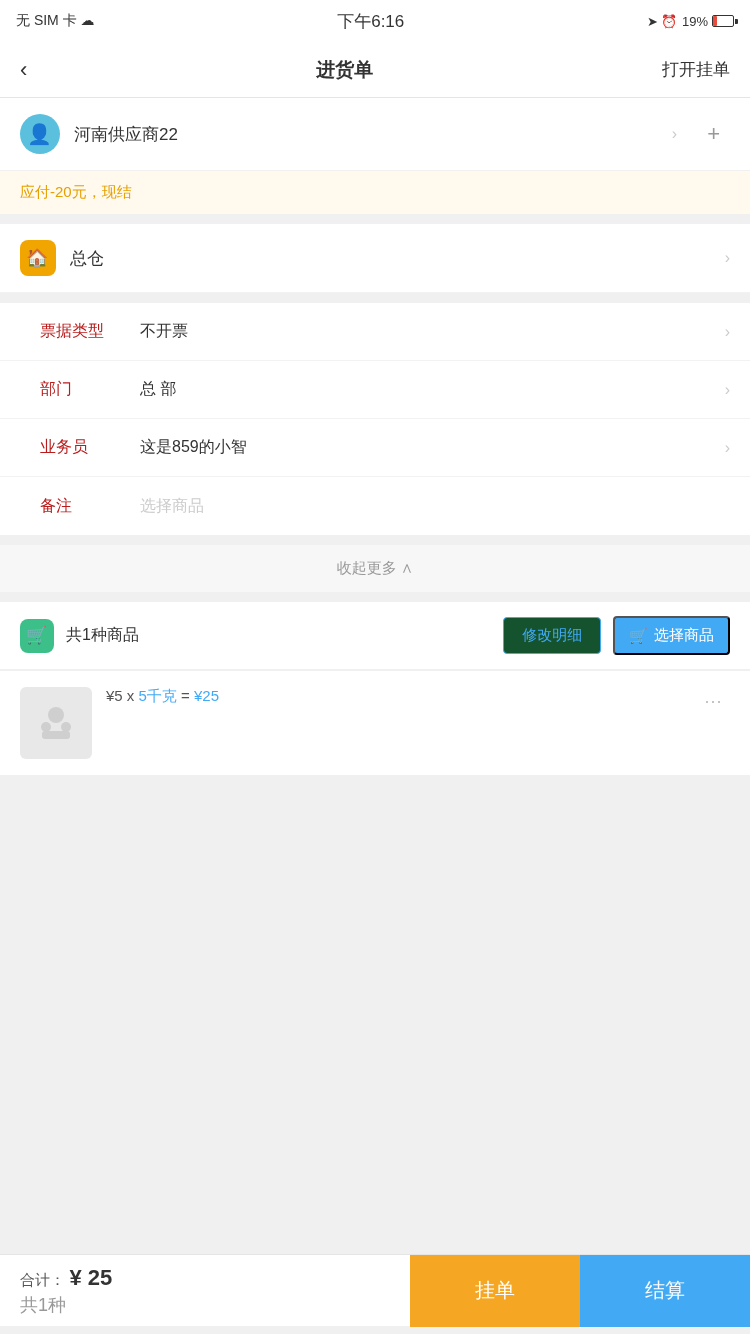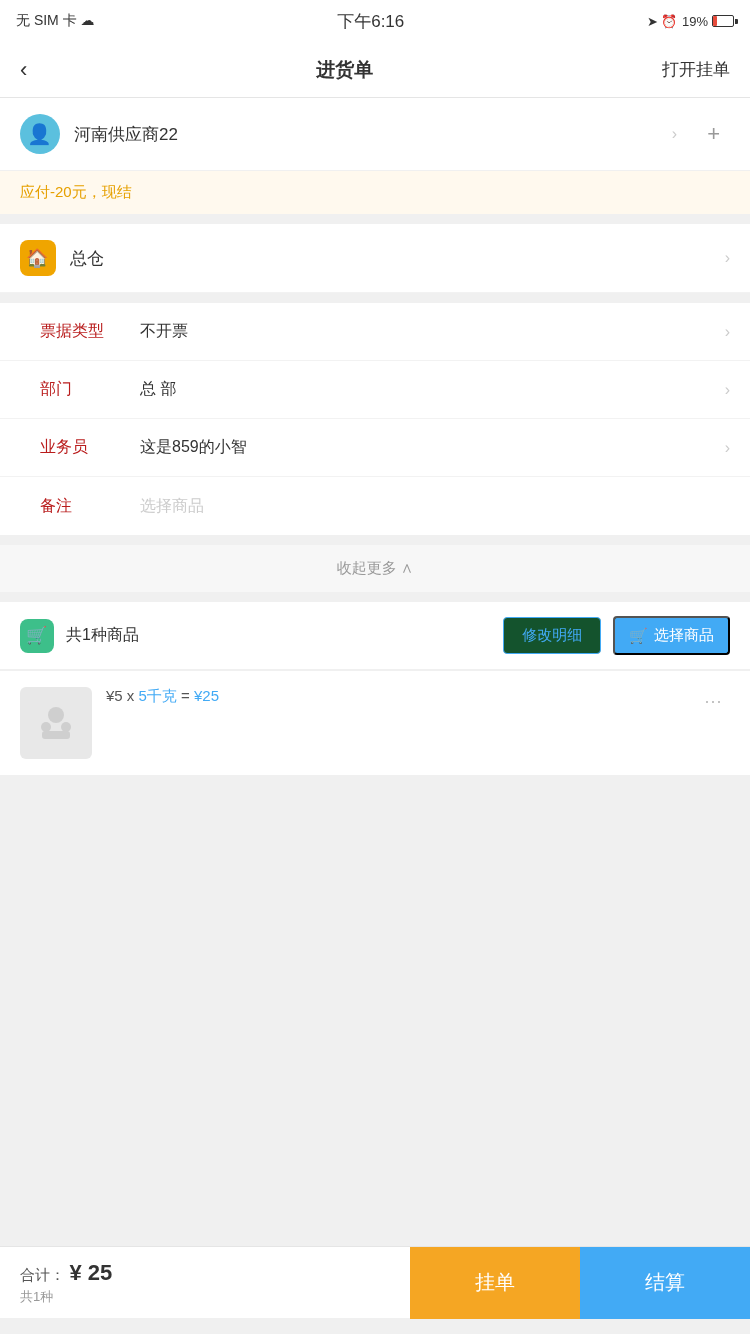--- a/index.html
+++ b/index.html
@@ -196,36 +196,36 @@
     .product-thumb svg { opacity: 0.4; }
     .product-info { flex: 1; }
     .product-name { font-size: 16px; color: #333; margin-bottom: 10px; }
     .product-price { font-size: 15px; color: #555; }
     .product-price .highlight { color: #42aaf5; }
     .more-btn { color: #bbb; font-size: 18px; cursor: pointer; padding: 4px 8px; }
 
     
     .bottom-bar {
       position: fixed;
-      bottom: 16px;
+      bottom: 8px;
       left: 0;
       width: 750px;
       height: 72px;
       display: flex;
       align-items: center;
       background: #fff;
       border-top: 1px solid #e5e5e5;
     }
     .total-area {
       flex: 1;
       padding: 0 20px;
     }
     .total-label { font-size: 15px; color: #555; }
     .total-amount { font-size: 22px; font-weight: 600; color: #333; display: inline; }
-    .total-count { font-size: 13px; color: #999; margin-top: 2px; }
+    .total-count { font-size: 18px; color: #999; margin-top: 2px; }
     .btn-hang {
       width: 170px; height: 72px;
       background: #f5a623;
       color: #fff;
       font-size: 20px;
       display: flex; align-items: center; justify-content: center;
       cursor: pointer;
       flex-shrink: 0;
     }
     .btn-checkout {

